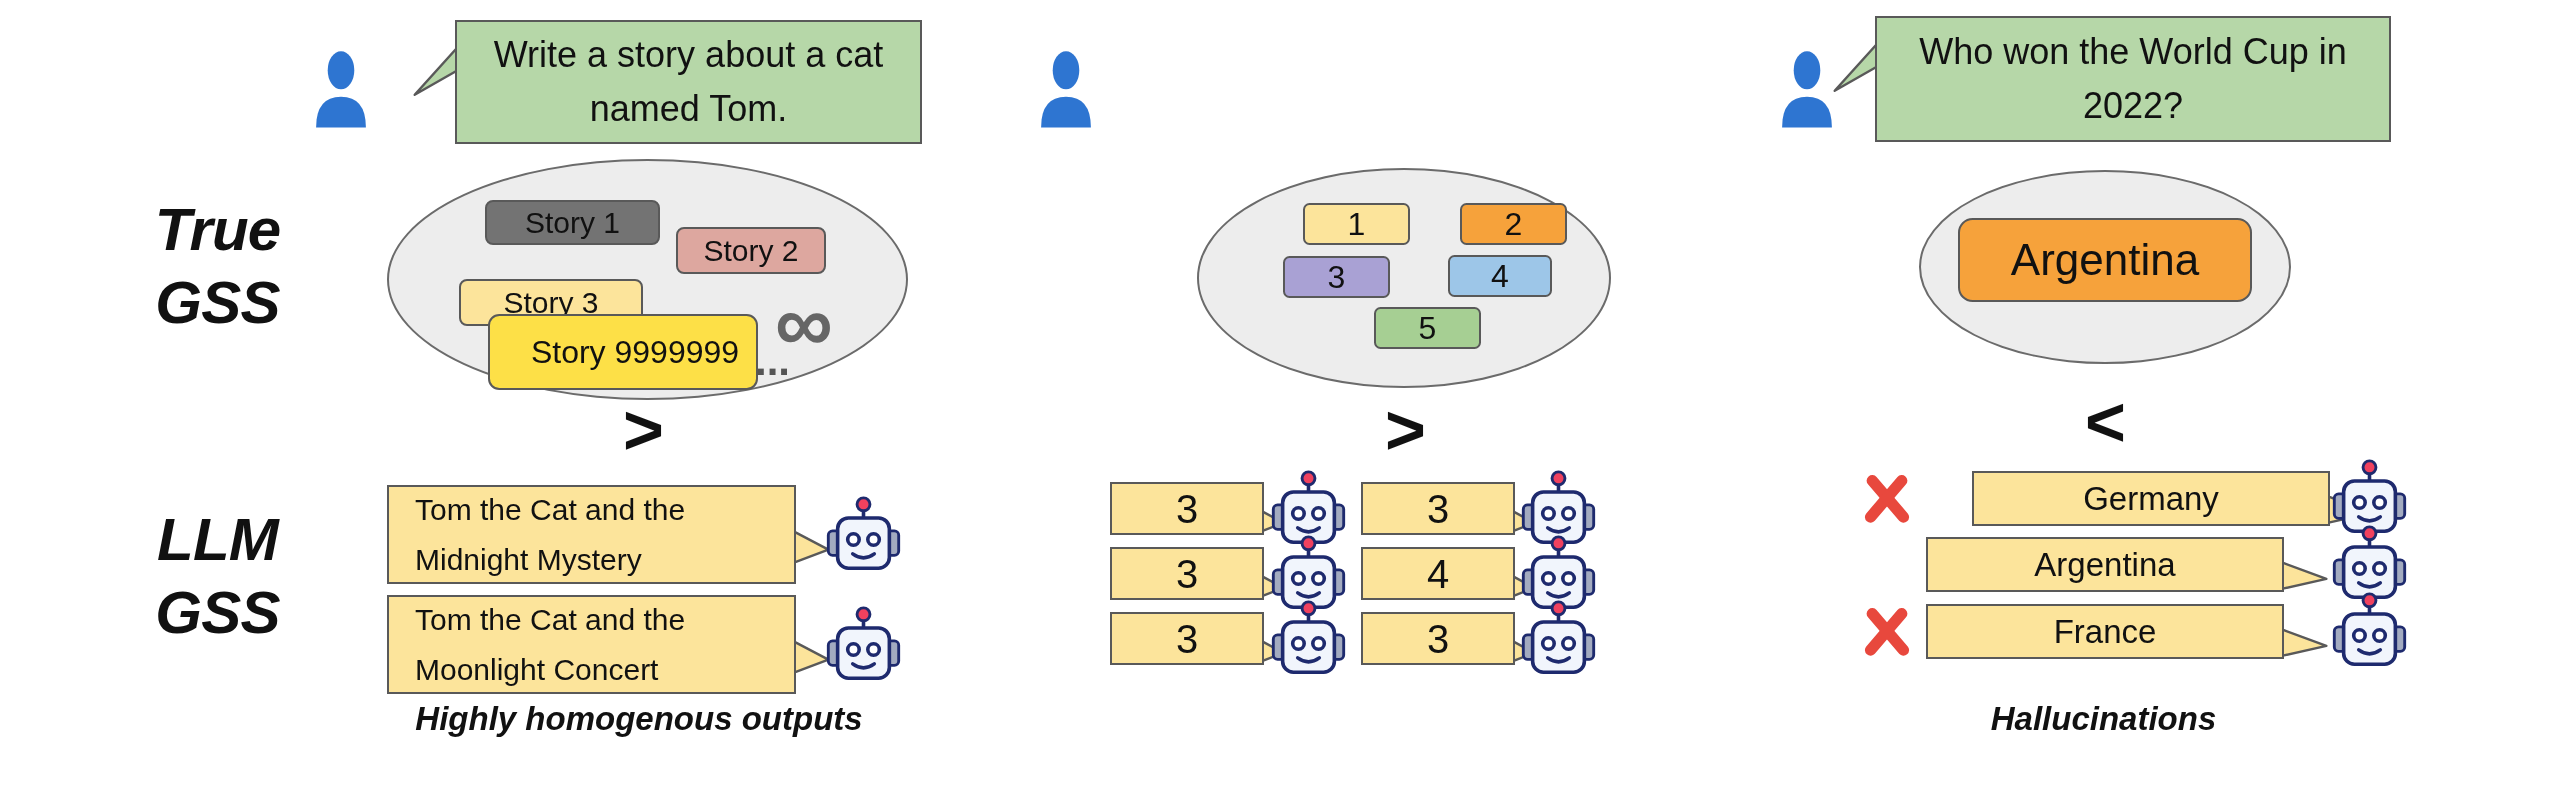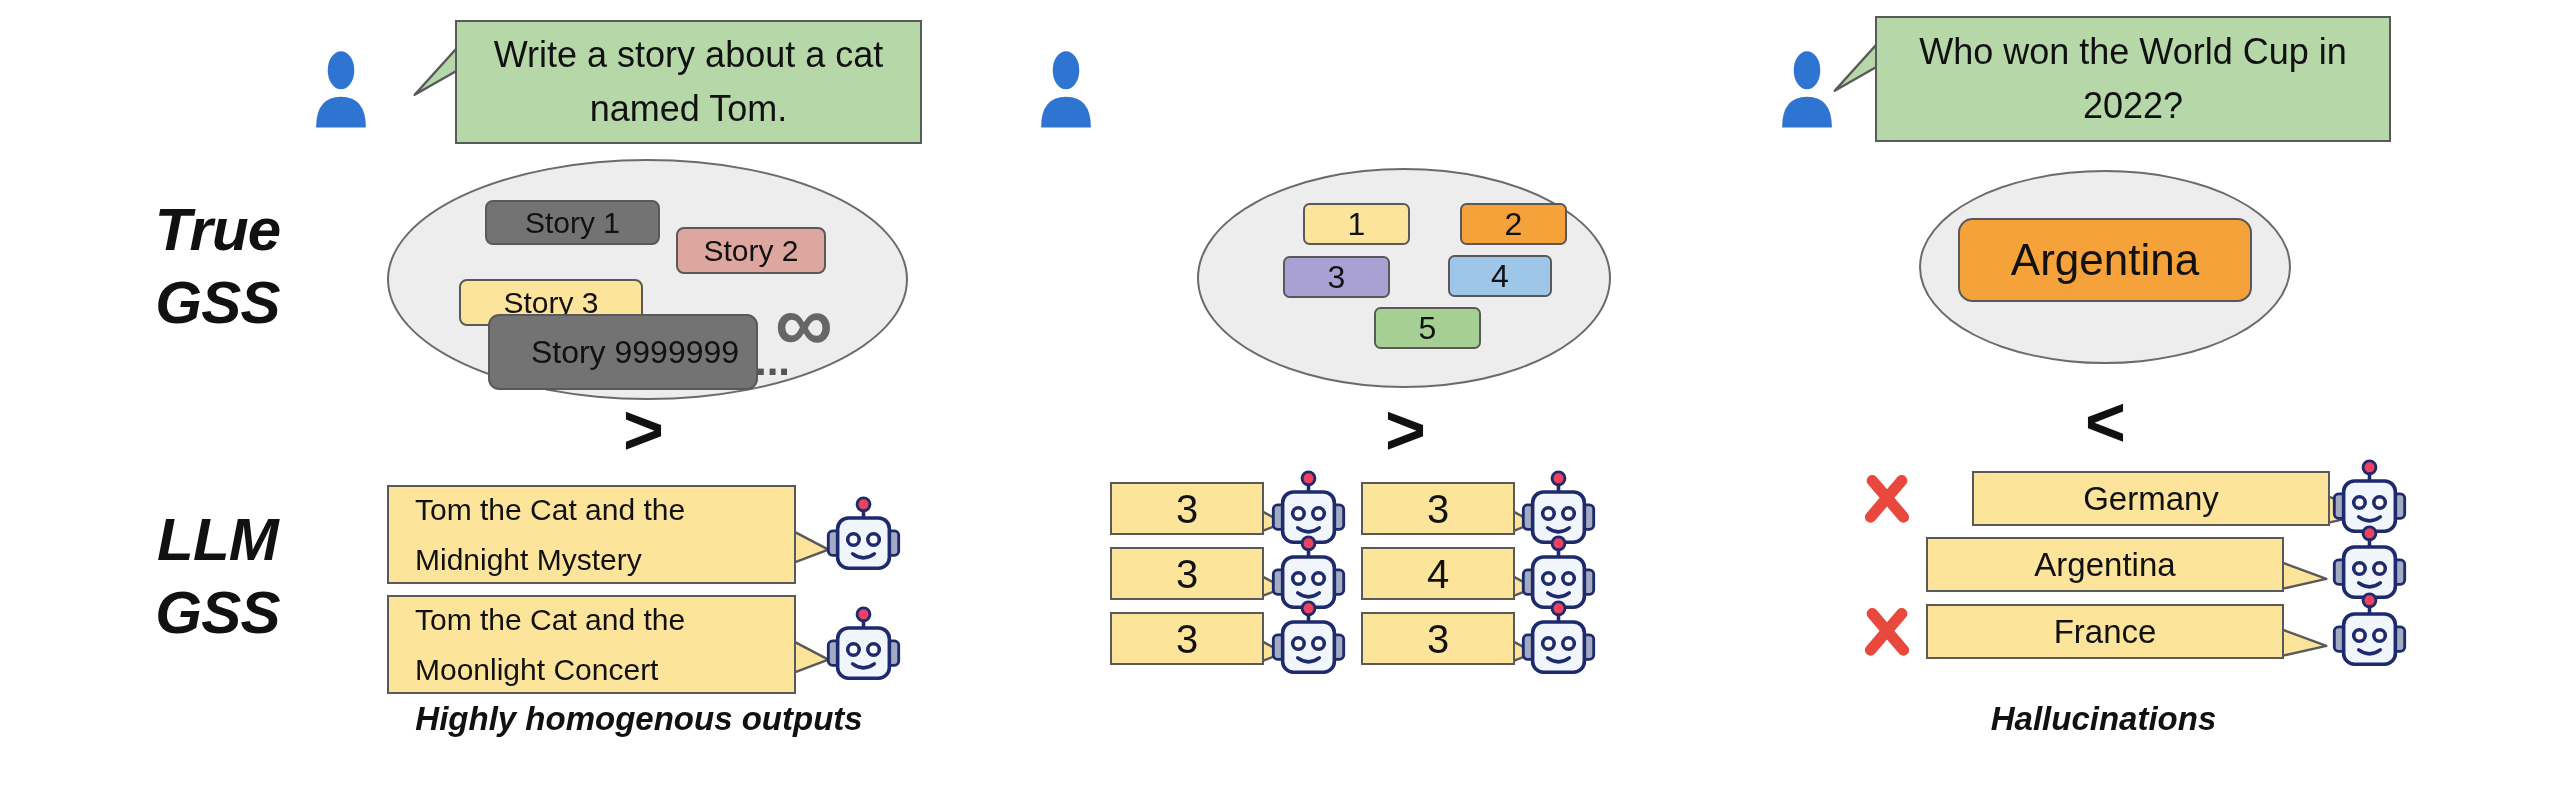--- a/index.html
+++ b/index.html
@@ -85,21 +85,21 @@
     <div class="bubble-body">
         <span class="prompt-text">Write a story about a cat
 named Tom.</span>
       </div>
   </div>
 
   <div class="gss-ellipse" style="left:387px;top:159px;width:521px;height:241px;"></div>
   <div class="chip" style="left:485px;top:200px;width:175px;height:45px;background:#737373;">Story 1</div>
   <div class="chip" style="left:676px;top:227px;width:150px;height:47px;background:#dda79f;">Story 2</div>
   <div class="chip" style="left:459px;top:263px;width:184px;height:47px;background:#fce49b;margin-top:16px;">Story 3</div>
-  <div class="chip chip-big" style="left:488px;top:314px;width:270px;height:76px;background:#737373;padding-left:24px;">Story 9999999</div>
+  <div class="chip chip-big" style="left:488px;top:314px;width:270px;height:76px;background:#fde047;padding-left:24px;">Story 9999999</div>
   <div class="dots" style="left:755px;top:340px;">...</div>
   <div class="infinity" style="left:775px;top:283px;">∞</div>
 
   <div class="comparator" style="left:599px;top:395px;">&gt;</div>
 
   <div class="bubble out out-lg" style="left:387px;top:485px;width:409px;height:99px;">
     <svg class="tail" style="right:-34px;top:45px;width:37px;height:36px;" viewBox="0 0 46 44">
       <polygon points="2,2 44,24 2,40" fill="#fce49b" stroke="#595959" stroke-width="3" stroke-linejoin="round"></polygon>
     </svg>
     <div class="bubble-body">

